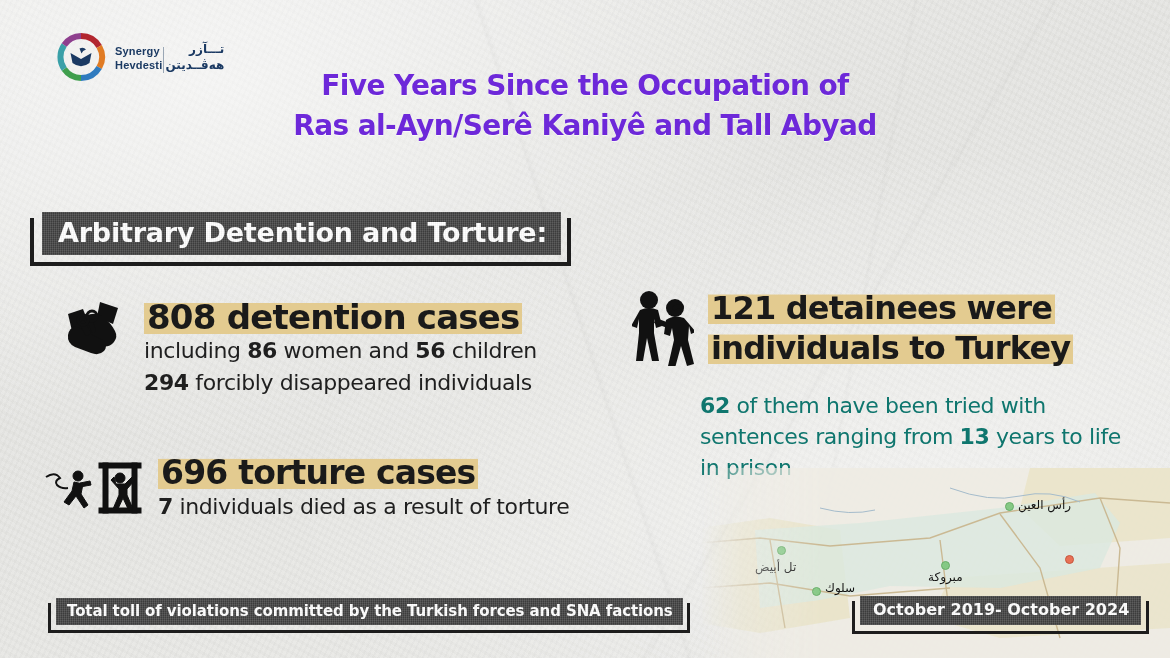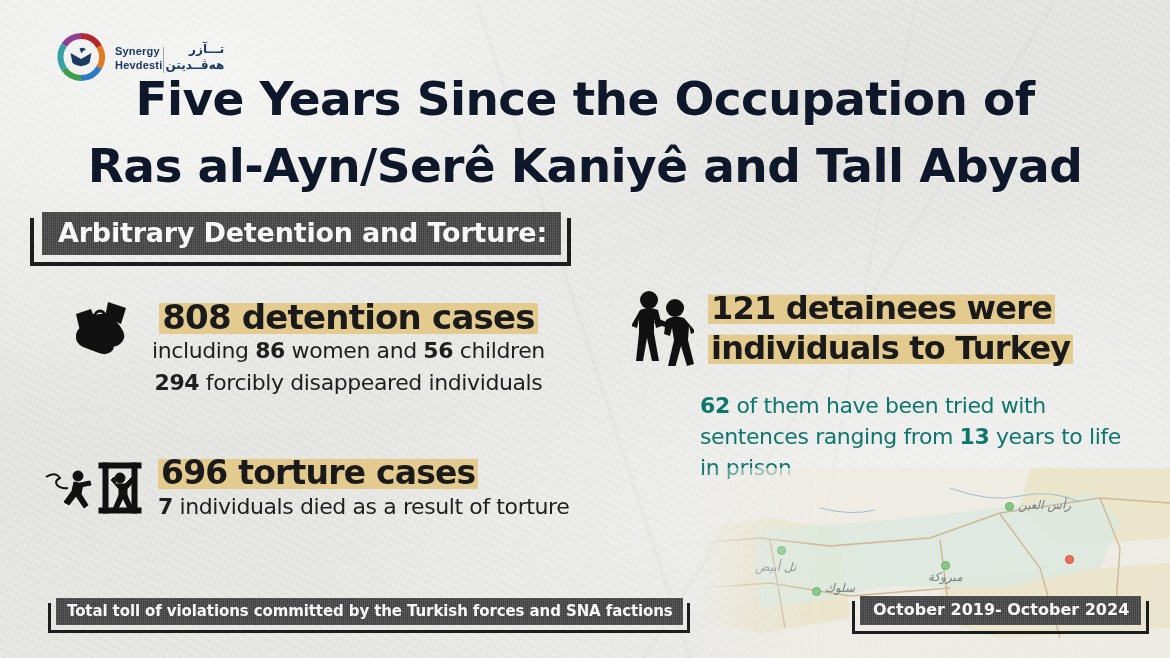--- a/index.html
+++ b/index.html
@@ -35,21 +35,21 @@
   .logo-text{ display:flex; align-items:flex-end; gap:1px; }
   .logo-latin{ font-size:11px; font-weight:700; color:#1b3a63; line-height:1.35; letter-spacing:.2px; }
   .logo-bar{ width:1px; height:26px; background:#9aa7b5; }
   .logo-ar{ font-size:12px; font-weight:700; color:#1b3a63; line-height:1.35; text-align:right;
             font-family:"DejaVu Sans", sans-serif; direction:rtl; }
 
   
   #title{ position:absolute; left:0; right:0; top:66px; text-align:center; }
   #title .ln{
     font-family:"DejaVu Sans", sans-serif;
-    font-weight:700; color:#0f172a; font-size:47px;
+    font-weight:700; color:#6d28d9; font-size:28px;
     letter-spacing:-.6px; line-height:1.42;
     text-shadow:0 1px 0 rgba(255,255,255,.65);
   }
 
   
   .badge-wrap{ position:relative; display:inline-block; }
   .badge-frame{
     position:absolute; left:-12px; top:6px; right:-10px; bottom:-11px;
     border-left:4px solid #1d1d1d;
     border-right:4px solid #1d1d1d;
@@ -88,21 +88,21 @@
     box-decoration-break:clone; -webkit-box-decoration-break:clone;
     padding:0 3px;
   }
   .sub{
     font-family:"DejaVu Sans", sans-serif;
     font-size:22px; color:#1f1f1f; line-height:1.38; letter-spacing:-.4px;
     margin-top:0;
   }
   .sub b{ font-weight:700; }
 
-  #stat-detentions{ left:64px; top:298px;text-align:center; }
+  #stat-detentions{ left:56px; top:298px; }
   #stat-detentions .headline{ font-size:34px; }
   #stat-torture{ left:44px; top:455px; }
   #stat-transfers{ left:632px; top:288px; }
   #stat-transfers .headline{ font-size:32px; line-height:1.26; }
   #transfer-note{
     position:absolute; left:700px; top:390px; width:430px;
     font-family:"DejaVu Sans", sans-serif;
     font-size:22px; color:#0f766e; line-height:1.42; letter-spacing:-.4px;
   }
   #transfer-note b{ font-weight:700; }
@@ -110,21 +110,21 @@
   
   #map{
     position:absolute; left:700px; top:468px; width:470px; height:190px;
     overflow:hidden;
     -webkit-mask-image:linear-gradient(to right, transparent 0%, rgba(0,0,0,.55) 9%, #000 26%, #000 100%);
     mask-image:linear-gradient(to right, transparent 0%, rgba(0,0,0,.55) 9%, #000 26%, #000 100%);
     opacity:.92;
   }
   #map .m-label{
     position:absolute; font-family:"DejaVu Sans", sans-serif;
-    font-size:12px; color:#737373; direction:rtl; white-space:nowrap;font-style:italic;
+    font-size:12px; color:#000000; direction:rtl; white-space:nowrap;
   }
   #map .dot{ position:absolute; width:9px; height:9px; border-radius:50%;
              background:#7dc67d; border:1px solid #5da85d; }
   #map .dot.red{ background:#e8674a; border-color:#c44a30; }
 
   
   #footer-note{ position:absolute; left:56px; top:598px; }
   #footer-note .badge-green{ font-size:15px; padding:4px 10px 5px 11px; letter-spacing:-.1px; }
   #footer-note .badge-frame{ left:-8px; top:5px; right:-7px; bottom:-8px; border-width:3px; }
 

